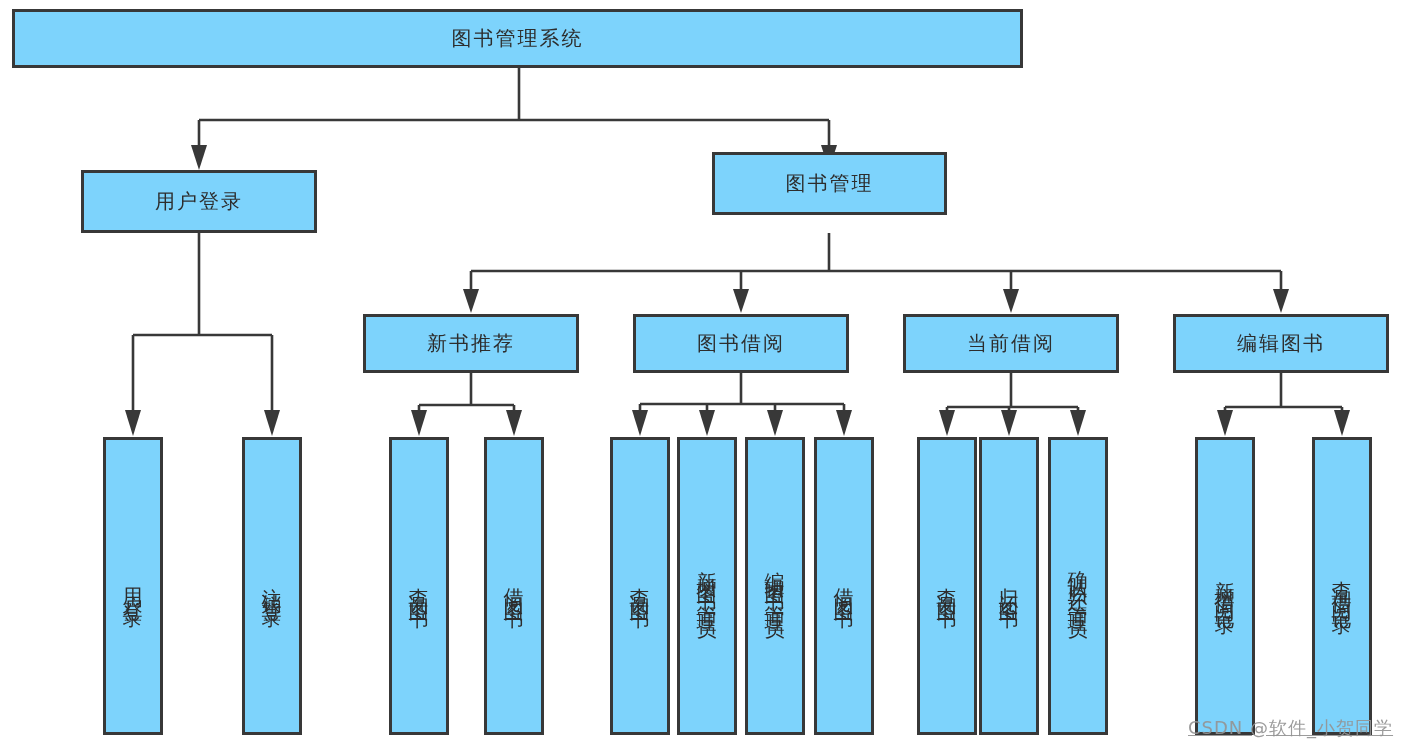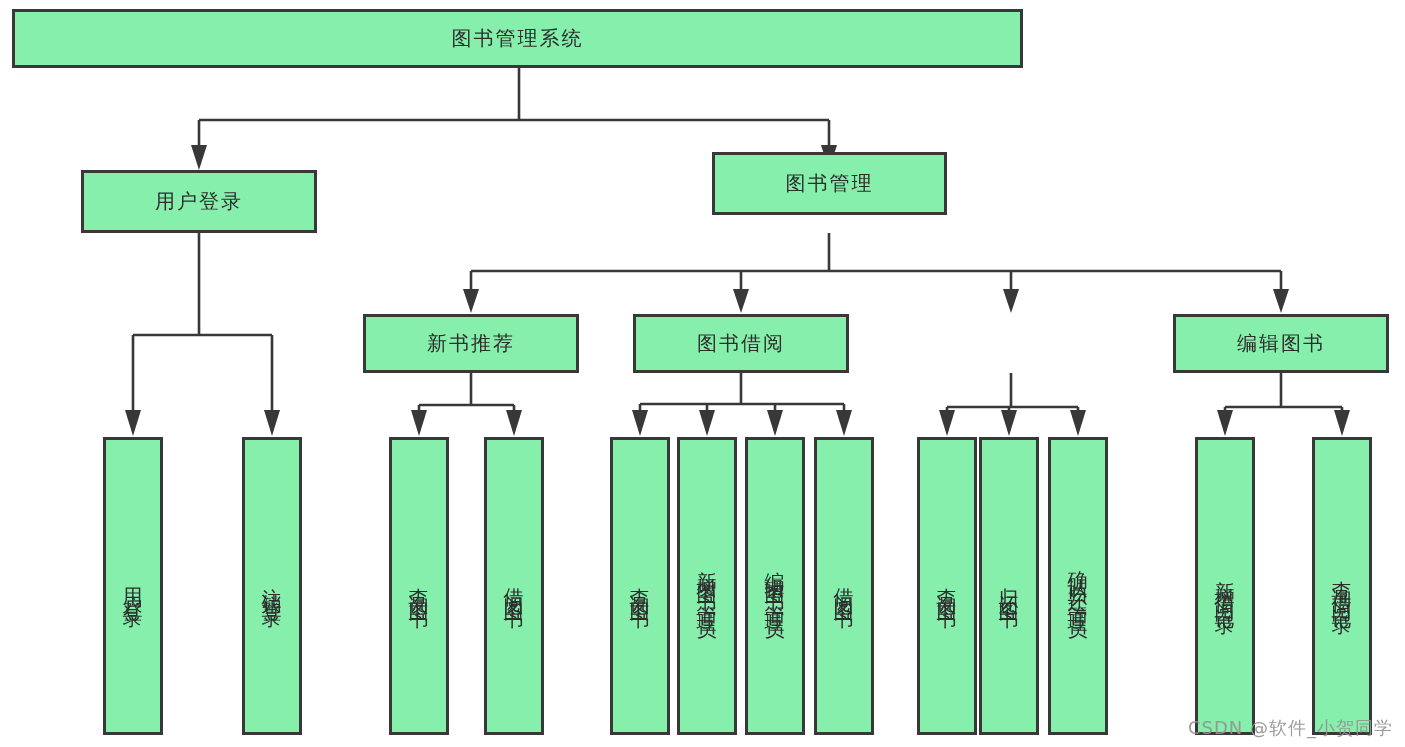--- a/index.html
+++ b/index.html
@@ -7,21 +7,21 @@
     position:relative;
     width:1405px;height:747px;
     background:#ffffff;
     font-family:"DejaVu Sans","Liberation Sans",sans-serif;
     overflow:hidden;
   }
   .box{
     position:absolute;
     box-sizing:border-box;
     border:3px solid #383838;
-    background:#86efac;
+    background:#7dd3fc;
     display:flex;
     align-items:center;
     justify-content:center;
     color:#2d2d2d;
   }
   .h-label{
     font-size:20px;
     letter-spacing:2px;
     white-space:nowrap;
   }
@@ -41,20 +41,21 @@
   svg.connectors{position:absolute;left:0;top:0;z-index:1;}
   .box{z-index:2;}
   #watermark{
     position:absolute;
     left:1188px; top:716px;
     z-index:5;
     font-size:18px;
     color:rgba(148,148,148,0.92);
     letter-spacing:1px;
     white-space:nowrap;
+    text-decoration:underline;
   }
 </style>
 </head>
 <body>
 
 <div id="stage">
 
   <svg class="connectors" width="1405" height="747" viewBox="0 0 1405 747">
     <g stroke="#383838" stroke-width="2.6" fill="none">
 
@@ -108,20 +109,23 @@
   <div class="box l2b">
     <span class="h-label">图书管理</span>
   </div>
 
   <div class="box l3" style="left:363px">
     <span class="h-label">新书推荐</span>
   </div>
   <div class="box l3" style="left:633px">
     <span class="h-label">图书借阅</span>
   </div>
+  <div class="box l3" style="left:903px">
+    <span class="h-label">当前借阅</span>
+  </div>
   <div class="box l3" style="left:1173px">
     <span class="h-label">编辑图书</span>
   </div>
 
   <div class="box l4" style="left:103px">
     <span class="v-label">用户登录</span>
   </div>
   <div class="box l4" style="left:242px">
     <span class="v-label">注销登录</span>
   </div>

